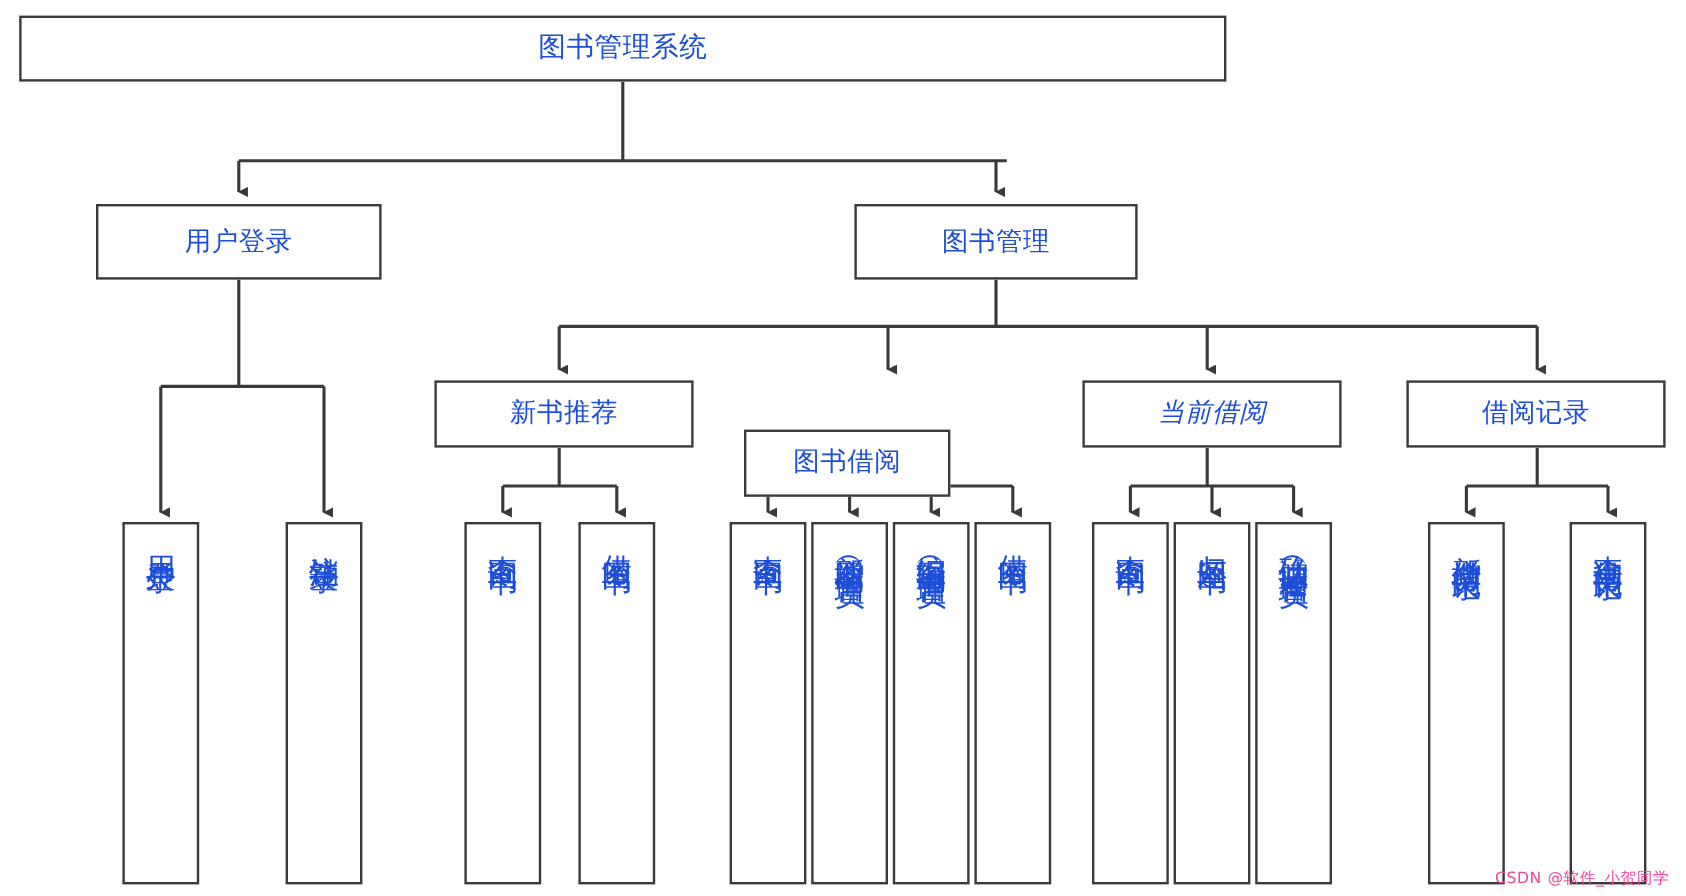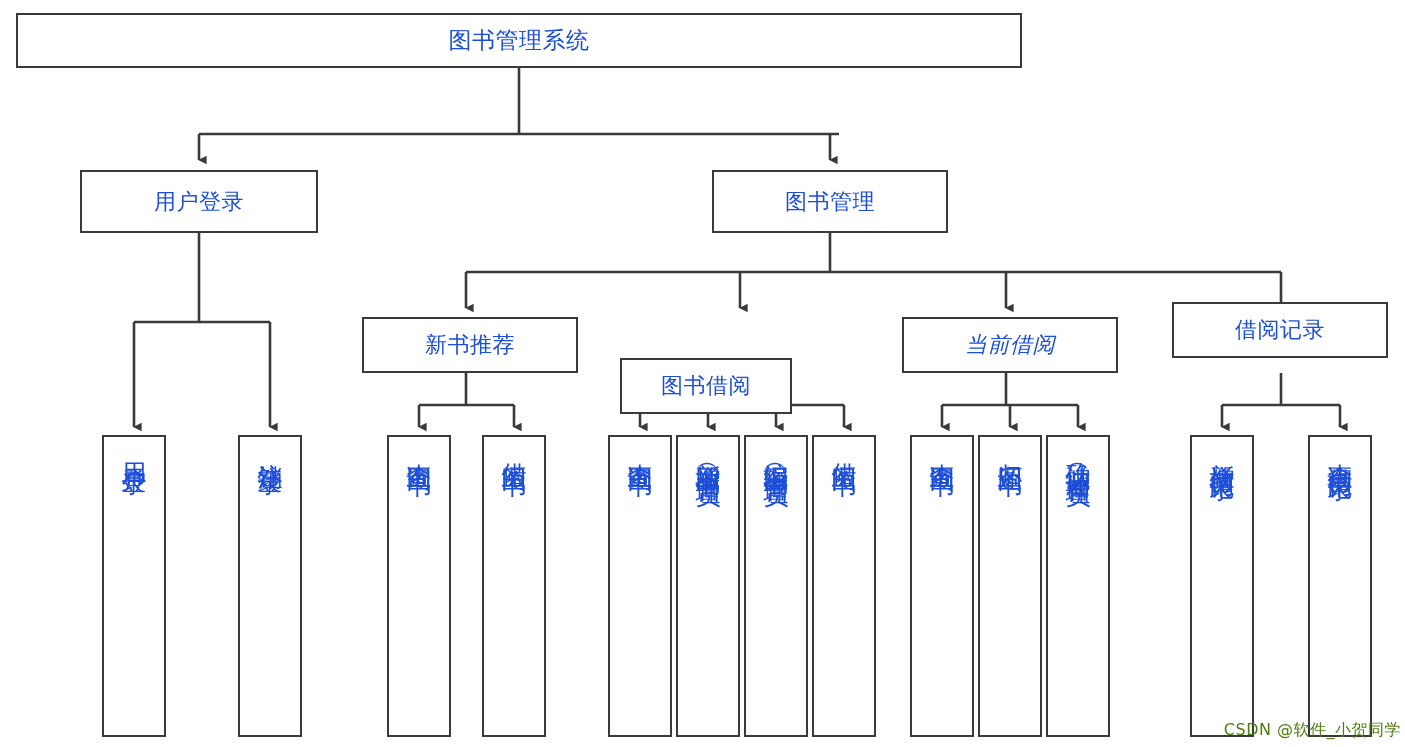--- a/index.html
+++ b/index.html
@@ -55,24 +55,24 @@
     font-size: 25px;
     letter-spacing: 3px;
     line-height: 1;
     margin: 0 auto;
   }
   .node.title .label {
     font-size: 23px;
   }
   #watermark {
     position: absolute;
-    right: 4px;
+    right: 14px;
     bottom: 6px;
-    font-size: 16px;
-    color: #4d7c0f;
+    font-size: 13px;
+    color: #ec4899;
     letter-spacing: 0.5px;
     white-space: nowrap;
   }
 </style>
 </head>
 <body>
 
 <div id="canvas">
 
   <svg id="edges" viewBox="0 0 1405 747" width="1405" height="747" xmlns="http://www.w3.org/2000/svg">
@@ -138,21 +138,21 @@
 
   <div class="node horiz" style="left:362px; top:317px; width:216px; height:56px;justify-content:center;">
     <span class="label">新书推荐</span>
   </div>
   <div class="node horiz" style="left:620px; top:317px; width:172px; height:56px;margin-top:41px;">
     <span class="label">图书借阅</span>
   </div>
   <div class="node horiz" style="left:902px; top:317px; width:216px; height:56px;font-style:italic;">
     <span class="label">当前借阅</span>
   </div>
-  <div class="node horiz" style="left:1172px; top:302px; width:216px; height:56px;">
+  <div class="node horiz" style="left:1172px; top:317px; width:216px; height:56px;">
     <span class="label">借阅记录</span>
   </div>
 
   <div class="node vert" style="left:102px; top:435px; width:64px; height:302px;">
     <span class="label">用户登录</span>
   </div>
   <div class="node vert" style="left:238px; top:435px; width:64px; height:302px;">
     <span class="label">注销登录</span>
   </div>
 

